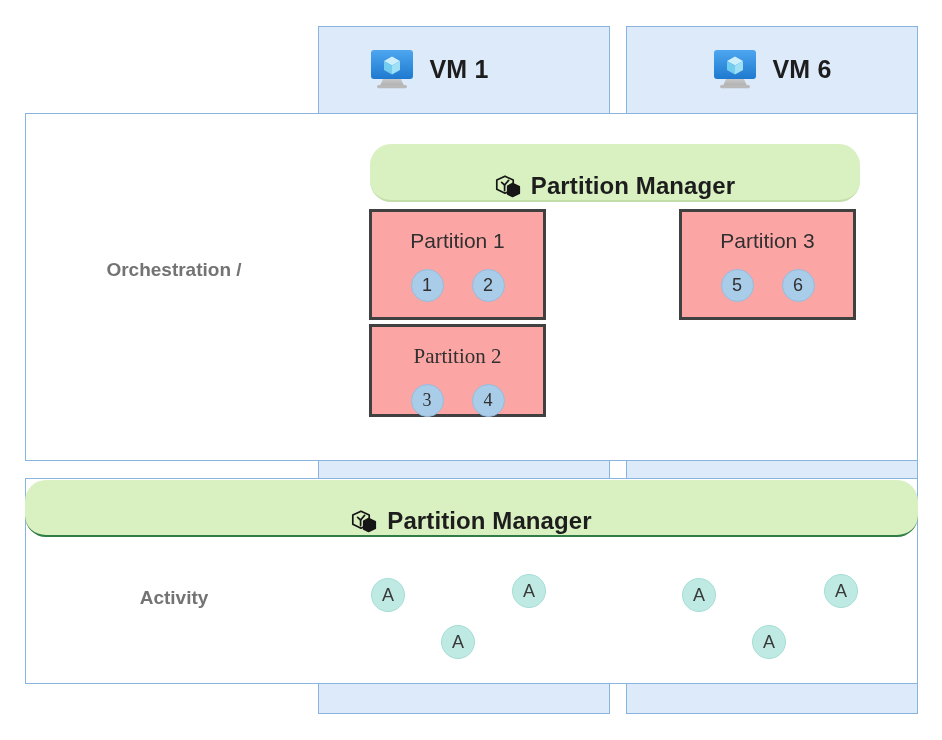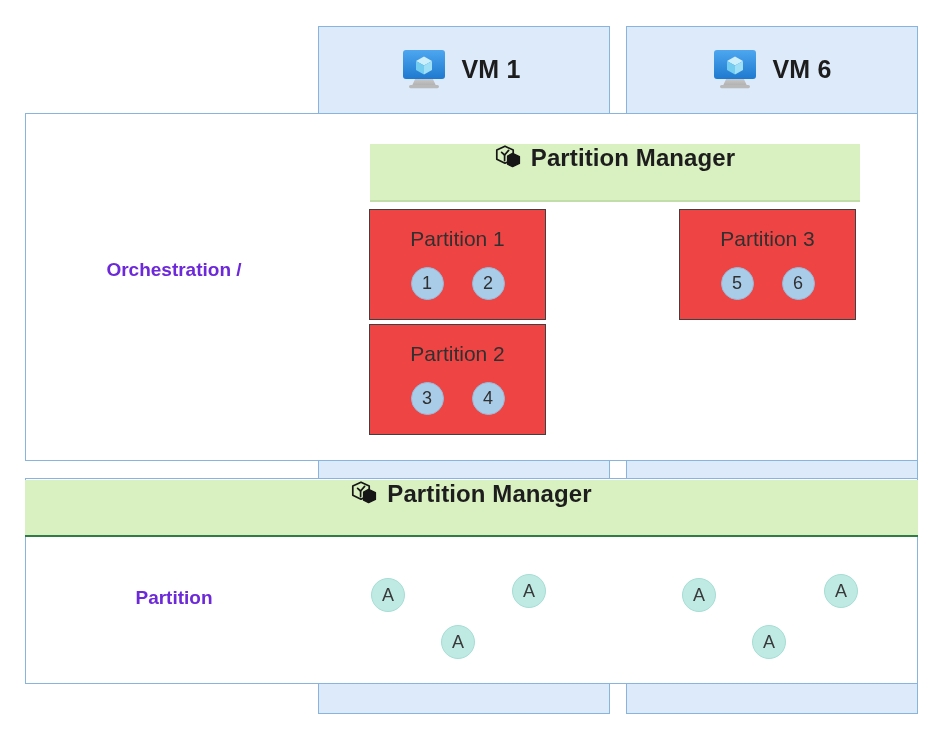--- a/index.html
+++ b/index.html
@@ -37,21 +37,21 @@
   .vm-header {
     position: absolute;
     z-index: 3;
     display: flex;
     align-items: center;
     justify-content: center;
     gap: 14px;
     height: 84px;
     top: 27px;
   }
-  #vm-header-1 { left: 334px; width: 254px; }
+  #vm-header-1 { left: 302px; width: 254px; }
   #vm-header-2 { left: 627px; width: 290px; }
 
   .vm-label {
     font-size: 25px;
     font-weight: bold;
     color: #1d1d1d;
     letter-spacing: .2px;
   }
 
   .vm-icon { width: 46px; height: 44px; display: block; }
@@ -68,59 +68,60 @@
   #panel-activity      { left: 25px; top: 478px; width: 893px; height: 206px; }
 
   
   .row-label {
     position: absolute;
     z-index: 4;
     text-align: center;
     font-weight: bold;
     font-size: 19px;
     line-height: 28px;
-    color: #6d28d9;
+    color: #737373;
   }
   #label-orchestration { left: 30px; top: 256px; width: 288px; }
   #label-activity      { left: 30px; top: 584px; width: 288px; }
 
   
   .pm-bar {
     position: absolute;
     z-index: 5;
     background: #d9f0c0;
     border-bottom: 2px solid #2f7d45;
     box-sizing: border-box;
     display: flex;
-    align-items: flex-start;
+    align-items: flex-end;
     justify-content: center;
     gap: 10px;
+    border-radius: 21px;
   }
   #pm-bar-top    { left: 370px; top: 144px; width: 490px; height: 58px;
                    border-bottom: 2px solid #c3dda8; }
   #pm-bar-bottom { left: 25px;  top: 480px; width: 893px; height: 57px; }
 
   .pm-text {
     font-size: 24px;
     font-weight: bold;
     color: #1d1d1d;
     letter-spacing: .1px;
   }
   .pm-icon { width: 26px; height: 26px; display: block; }
 
   
   .partition-box {
     position: absolute;
     z-index: 6;
-    background: #ef4444;
-    border: 1px solid #404040;
+    background: #fca5a5;
+    border: 3px solid #404040;
     box-sizing: border-box;
   }
   #partition-box-1 { left: 369px; top: 209px; width: 177px; height: 111px; }
-  #partition-box-2 { left: 369px; top: 324px; width: 177px; height: 111px; }
+  #partition-box-2 { left: 369px; top: 324px; width: 177px; height: 93px; font-family: Liberation Serif, serif; }
   #partition-box-3 { left: 679px; top: 209px; width: 177px; height: 111px; }
 
   .partition-title {
     position: absolute;
     top: 17px;
     left: 0;
     width: 100%;
     text-align: center;
     font-size: 21px;
     color: #303030;
@@ -226,21 +227,21 @@
       </svg>
     </span>
     <span class="vm-label">VM 6</span>
   </div>
 
   <div id="label-orchestration" class="row-label">
     <div>Orchestration /</div>
   </div>
 
   <div id="label-activity" class="row-label">
-    <div>Partition</div>
+    <div>Activity</div>
   </div>
 
   <div id="pm-bar-top" class="pm-bar">
     <span>
       <svg class="pm-icon" viewBox="0 0 26 26" xmlns="http://www.w3.org/2000/svg">
         <path d="M10 2.2 L18.2 6.1 V15.3 L10 19.2 L1.8 15.3 V6.1 Z" fill="none" stroke="#161616" stroke-width="1.7" stroke-linejoin="round"></path>
         <path d="M6.6 8.4 L9.6 11.0 L13.6 6.4" fill="none" stroke="#161616" stroke-width="1.7" stroke-linecap="round" stroke-linejoin="round"></path>
         <path d="M9.6 11.0 V16.6" fill="none" stroke="#161616" stroke-width="1.7" stroke-linecap="round"></path>
         <path d="M17.6 9.4 L24.4 12.6 V19.4 L17.6 22.6 L12.6 20.2 V12.0 Z" fill="#161616" stroke="#161616" stroke-width="1.4" stroke-linejoin="round"></path>
       </svg>

